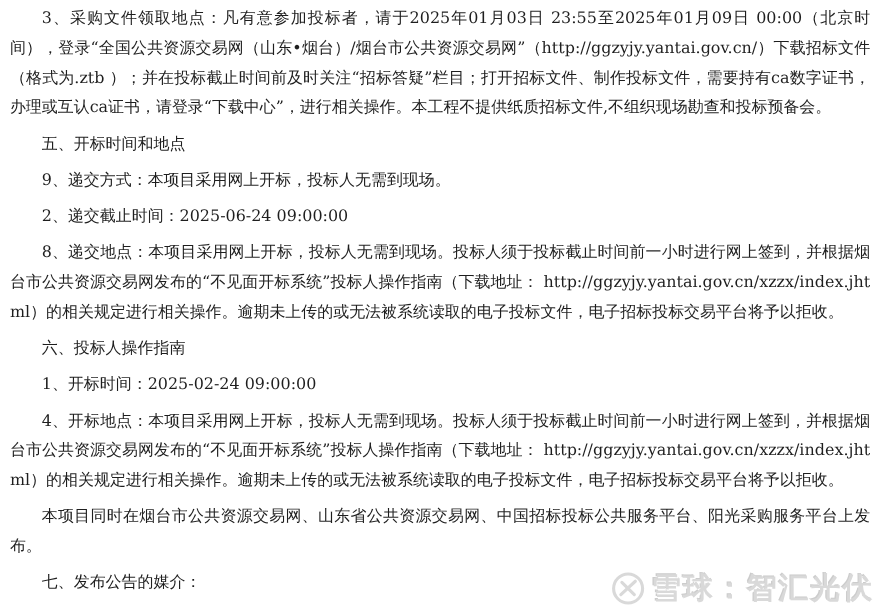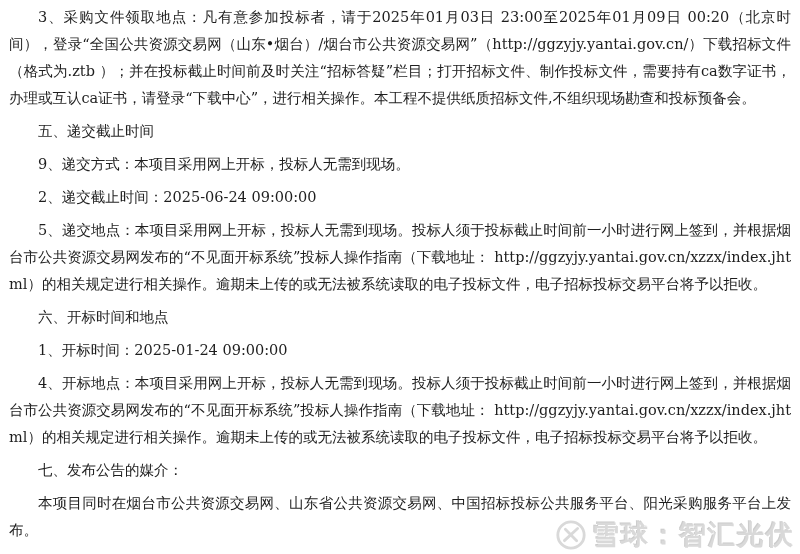--- a/index.html
+++ b/index.html
@@ -43,30 +43,30 @@
     pointer-events: none;
   }
   .watermark svg {
     display: block;
   }
 </style>
 </head>
 <body>
 
 <div class="doc">
-  <p>3、采购文件领取地点：凡有意参加投标者，请于2025年01月03日 23:00至2025年01月09日 00:20（北京时间），登录“全国公共资源交易网（山东•烟台）/烟台市公共资源交易网”（http://ggzyjy.yantai.gov.cn/）下载招标文件（格式为.ztb ）；并在投标截止时间前及时关注“招标答疑”栏目；打开招标文件、制作投标文件，需要持有ca数字证书，办理或互认ca证书，请登录“下载中心”，进行相关操作。本工程不提供纸质招标文件,不组织现场勘查和投标预备会。</p>
-  <p>五、递交截止时间</p>
+  <p>3、采购文件领取地点：凡有意参加投标者，请于2025年01月03日 23:55至2025年01月09日 00:00（北京时间），登录“全国公共资源交易网（山东•烟台）/烟台市公共资源交易网”（http://ggzyjy.yantai.gov.cn/）下载招标文件（格式为.ztb ）；并在投标截止时间前及时关注“招标答疑”栏目；打开招标文件、制作投标文件，需要持有ca数字证书，办理或互认ca证书，请登录“下载中心”，进行相关操作。本工程不提供纸质招标文件,不组织现场勘查和投标预备会。</p>
+  <p>五、开标时间和地点</p>
   <p>9、递交方式：本项目采用网上开标，投标人无需到现场。</p>
   <p>2、递交截止时间：2025-06-24 09:00:00</p>
-  <p>5、递交地点：本项目采用网上开标，投标人无需到现场。投标人须于投标截止时间前一小时进行网上签到，并根据烟台市公共资源交易网发布的“不见面开标系统”投标人操作指南（下载地址： http://ggzyjy.yantai.gov.cn/xzzx/index.jhtml）的相关规定进行相关操作。逾期未上传的或无法被系统读取的电子投标文件，电子招标投标交易平台将予以拒收。</p>
-  <p>六、开标时间和地点</p>
-  <p>1、开标时间：2025-01-24 09:00:00</p>
+  <p>8、递交地点：本项目采用网上开标，投标人无需到现场。投标人须于投标截止时间前一小时进行网上签到，并根据烟台市公共资源交易网发布的“不见面开标系统”投标人操作指南（下载地址： http://ggzyjy.yantai.gov.cn/xzzx/index.jhtml）的相关规定进行相关操作。逾期未上传的或无法被系统读取的电子投标文件，电子招标投标交易平台将予以拒收。</p>
+  <p>六、投标人操作指南</p>
+  <p>1、开标时间：2025-02-24 09:00:00</p>
   <p>4、开标地点：本项目采用网上开标，投标人无需到现场。投标人须于投标截止时间前一小时进行网上签到，并根据烟台市公共资源交易网发布的“不见面开标系统”投标人操作指南（下载地址： http://ggzyjy.yantai.gov.cn/xzzx/index.jhtml）的相关规定进行相关操作。逾期未上传的或无法被系统读取的电子投标文件，电子招标投标交易平台将予以拒收。</p>
+  <p>本项目同时在烟台市公共资源交易网、山东省公共资源交易网、中国招标投标公共服务平台、阳光采购服务平台上发布。</p>
   <p>七、发布公告的媒介：</p>
-  <p>本项目同时在烟台市公共资源交易网、山东省公共资源交易网、中国招标投标公共服务平台、阳光采购服务平台上发布。</p>
   <p>八、联系方式</p>
 </div>
 
 <div class="watermark">
   <span>
     <svg width="32" height="32" viewBox="0 0 34 34">
       <circle cx="17" cy="17" r="14" fill="none" stroke="#d9d9d9" stroke-width="3"></circle>
       <line x1="10" y1="23" x2="24" y2="10" stroke="#d9d9d9" stroke-width="3" stroke-linecap="round"></line>
       <line x1="11" y1="11" x2="23" y2="23" stroke="#d9d9d9" stroke-width="3" stroke-linecap="round"></line>
     </svg>

